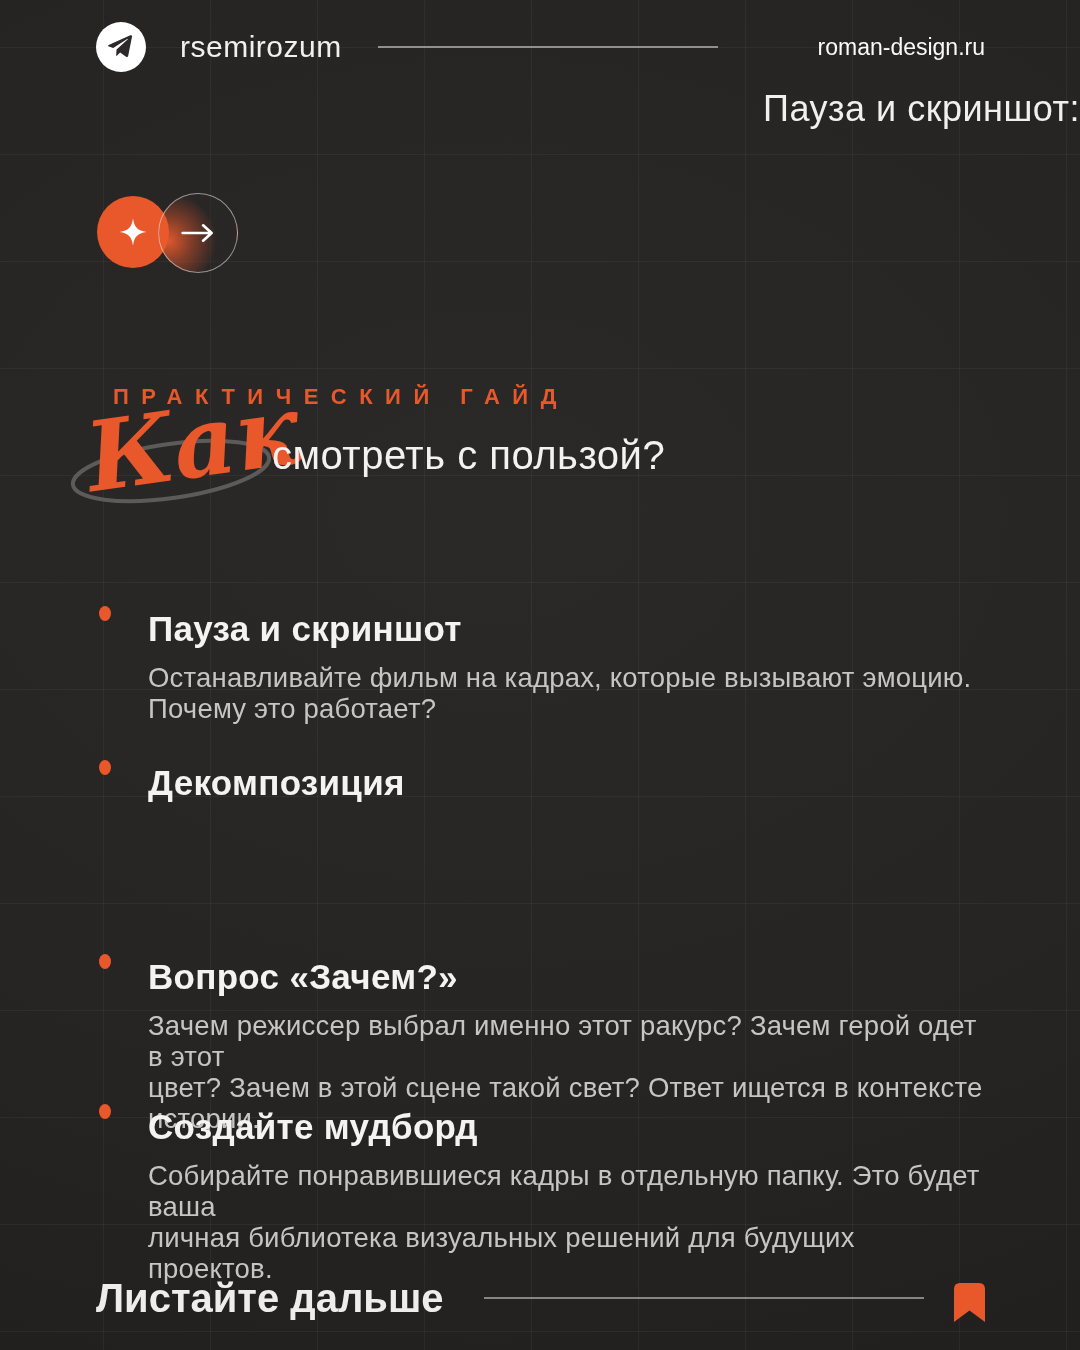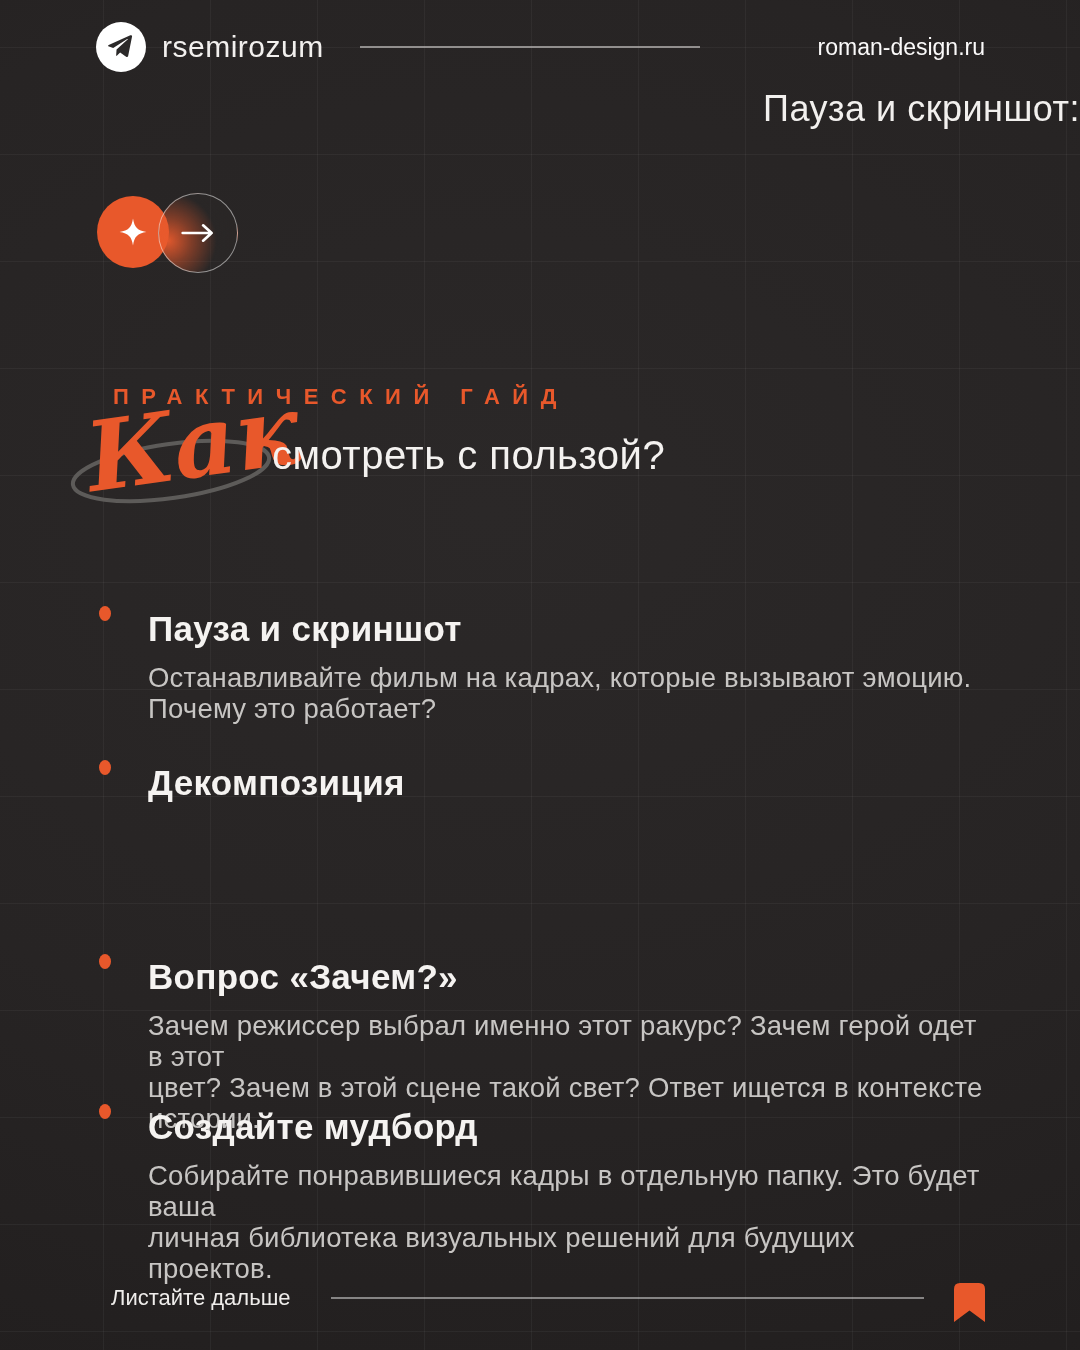--- a/index.html
+++ b/index.html
@@ -13,21 +13,21 @@
     position:absolute;inset:0;pointer-events:none;
     background-image:
       linear-gradient(rgba(255,255,255,0.045) 1px, transparent 1px),
       linear-gradient(90deg, rgba(255,255,255,0.045) 1px, transparent 1px);
     background-size:107px 107px;
     background-position:103px 47px;
   }
   
   .header{position:absolute;left:96px;right:95px;top:22px;height:50px;display:flex;align-items:center;}
   .tg-badge{width:50px;height:50px;border-radius:50%;background:#ffffff;display:flex;align-items:center;justify-content:center;flex:0 0 auto;}
-  .handle{margin-left:16px;font-size:30px;font-weight:500;color:#f2f0ee;letter-spacing:0.5px;white-space:nowrap;}
+  .handle{margin-left:34px;font-size:30px;font-weight:500;color:#f2f0ee;letter-spacing:0.5px;white-space:nowrap;}
   .header-line{width:340px;height:2px;background:rgba(180,178,176,0.75);margin-left:36px;flex:0 0 auto;}
   .site{margin-left:auto;font-size:23px;font-weight:400;color:#fbfafa;white-space:nowrap;}
   
   .hero-caption{position:absolute;top:88px;left:264px;right:0;text-align:right;font-size:36px;font-weight:500;color:#f2f0ee;letter-spacing:0.5px;}
   .circle-orange{position:absolute;left:97px;top:196px;width:72px;height:72px;border-radius:50%;background:#E8582B;display:flex;align-items:center;justify-content:center;}
   .circle-glass{
     position:absolute;left:158px;top:193px;width:80px;height:80px;border-radius:50%;
     border:1.5px solid rgba(255,255,255,0.5);
     background:radial-gradient(circle at 12% 60%, rgba(232,90,45,0.95) 0%, rgba(232,90,45,0.45) 28%, rgba(45,42,41,0.35) 58%, rgba(42,39,38,0.55) 100%);
     display:flex;align-items:center;justify-content:center;
@@ -40,21 +40,21 @@
     font-size:96px;line-height:1;color:#E8582B;transform:rotate(-8deg);transform-origin:50% 50%;
   }
   .title-rest{position:absolute;left:272px;top:433px;font-size:40px;font-weight:500;color:#F4F2F0;letter-spacing:0.5px;white-space:nowrap;}
   
   .item{position:absolute;left:97px;right:95px;}
   .dot{position:absolute;left:2px;top:14px;width:12px;height:15px;border-radius:50%;background:#E8582B;}
   .item-heading{margin:16px 0 0 51px;font-size:35px;font-weight:700;line-height:42px;color:#F5F3F1;letter-spacing:0.3px;}
   .item-body{margin:12px 0 0 51px;font-size:27.5px;font-weight:400;line-height:31px;color:#C7C5C3;white-space:pre-line;letter-spacing:0.2px;}
   
   .footer{position:absolute;left:96px;right:95px;top:1272px;height:52px;display:flex;align-items:center;}
-  .footer-label{font-size:22px;font-weight:400;color:#EFEDEB;white-space:nowrap;flex:0 0 auto;margin-left:15px;}
+  .footer-label{font-size:40px;font-weight:700;color:#EFEDEB;white-space:nowrap;flex:0 0 auto;}
   .footer-line{flex:1 1 auto;height:1.5px;background:rgba(255,255,255,0.45);margin-left:40px;margin-right:30px;}
   .bookmark{flex:0 0 auto;margin-top:8px;}
 </style>
 </head>
 <body>
 
 <div id="canvas">
   <div class="grid-overlay"></div>
 
   <div class="header">

